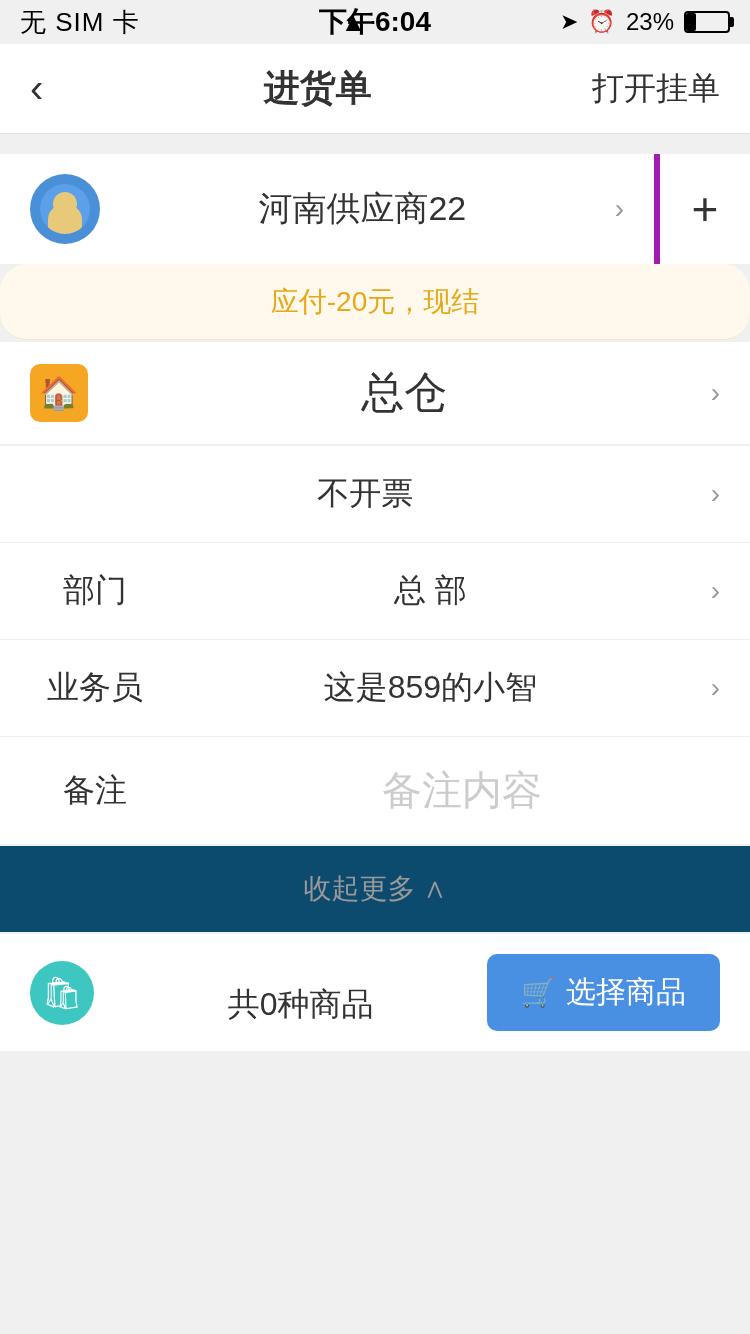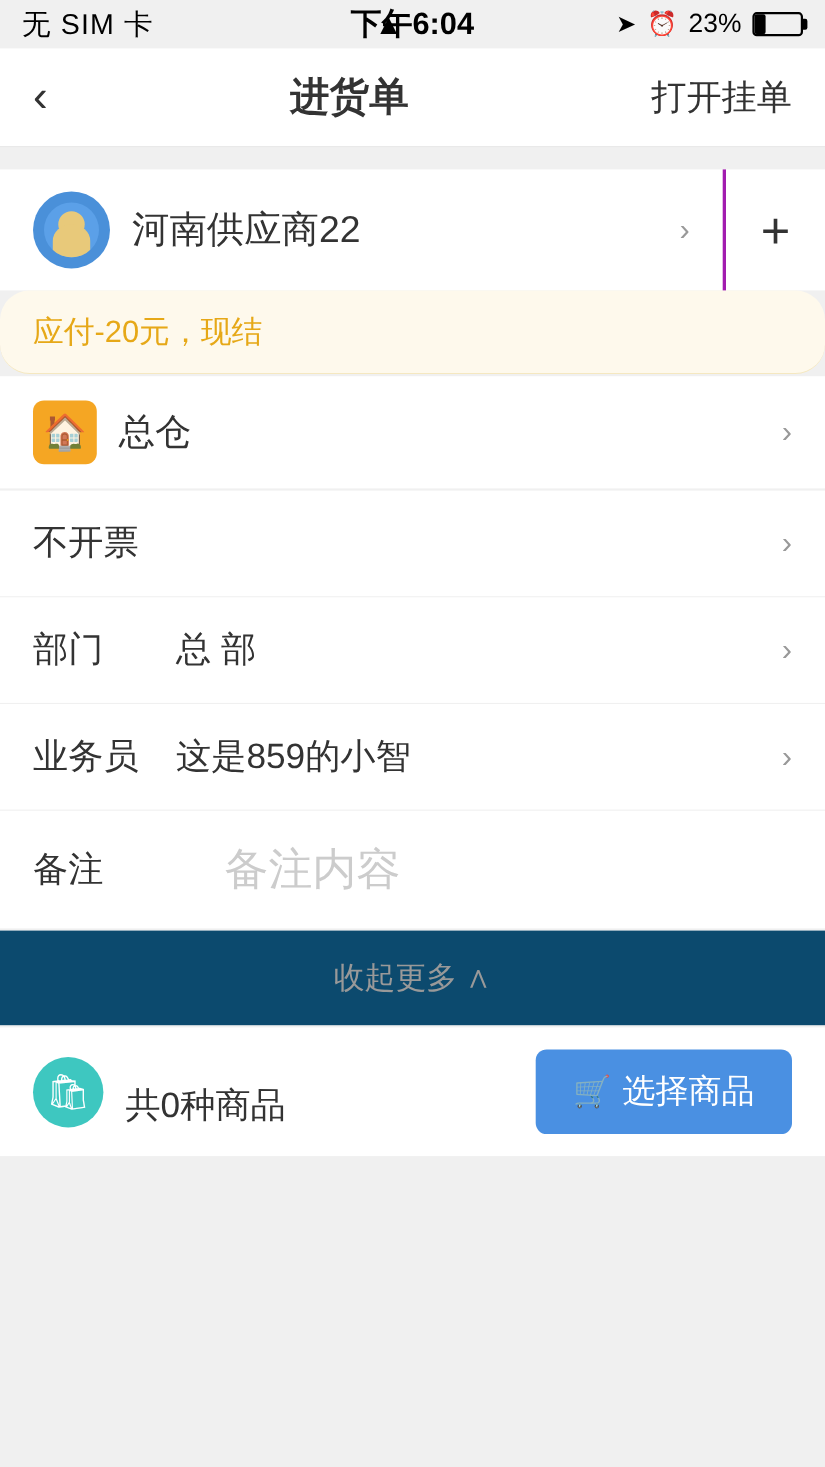--- a/index.html
+++ b/index.html
@@ -1,16 +1,16 @@
 <!DOCTYPE html>
 <html><head>
   <meta charset="utf-8">
   <meta name="viewport" content="width=750px">
   <style>
-    * { margin: 0; padding: 0; box-sizing: border-box; }
+    * { margin: 0; padding: 0; box-sizing: border-box; text-align: center; }
 
     body {
       width: 750px;
       min-height: 1334px;
       background: #f0f0f0;
       font-family: -apple-system, "PingFang SC", "Microsoft YaHei", sans-serif;
       font-size: 32px;
     }
 
     
@@ -101,21 +101,21 @@
       display: flex;
       align-items: center;
       padding: 0;
       min-height: 90px;
     }
     .supplier-main {
       flex: 1;
       display: flex;
       align-items: center;
       padding: 20px 30px;
-      border-right: 3px solid #a21caf;
+      border-right: 6px solid #a21caf;
     }
     .supplier-avatar {
       width: 70px;
       height: 70px;
       border-radius: 50%;
       background: #4a90d9;
       display: flex;
       align-items: center;
       justify-content: center;
       margin-right: 20px;
@@ -199,21 +199,21 @@
       align-items: center;
       justify-content: center;
       margin-right: 20px;
       flex-shrink: 0;
     }
     .house-shape {
       color: #fff;
       font-size: 32px;
     }
     .warehouse-name {
-      font-size: 33px;
+      font-size: 43px;
       color: #333;
       flex: 1;
     }
 
     
     .form-section {
       background: #fff;
       margin-top: 2px;
     }
     .form-row {

